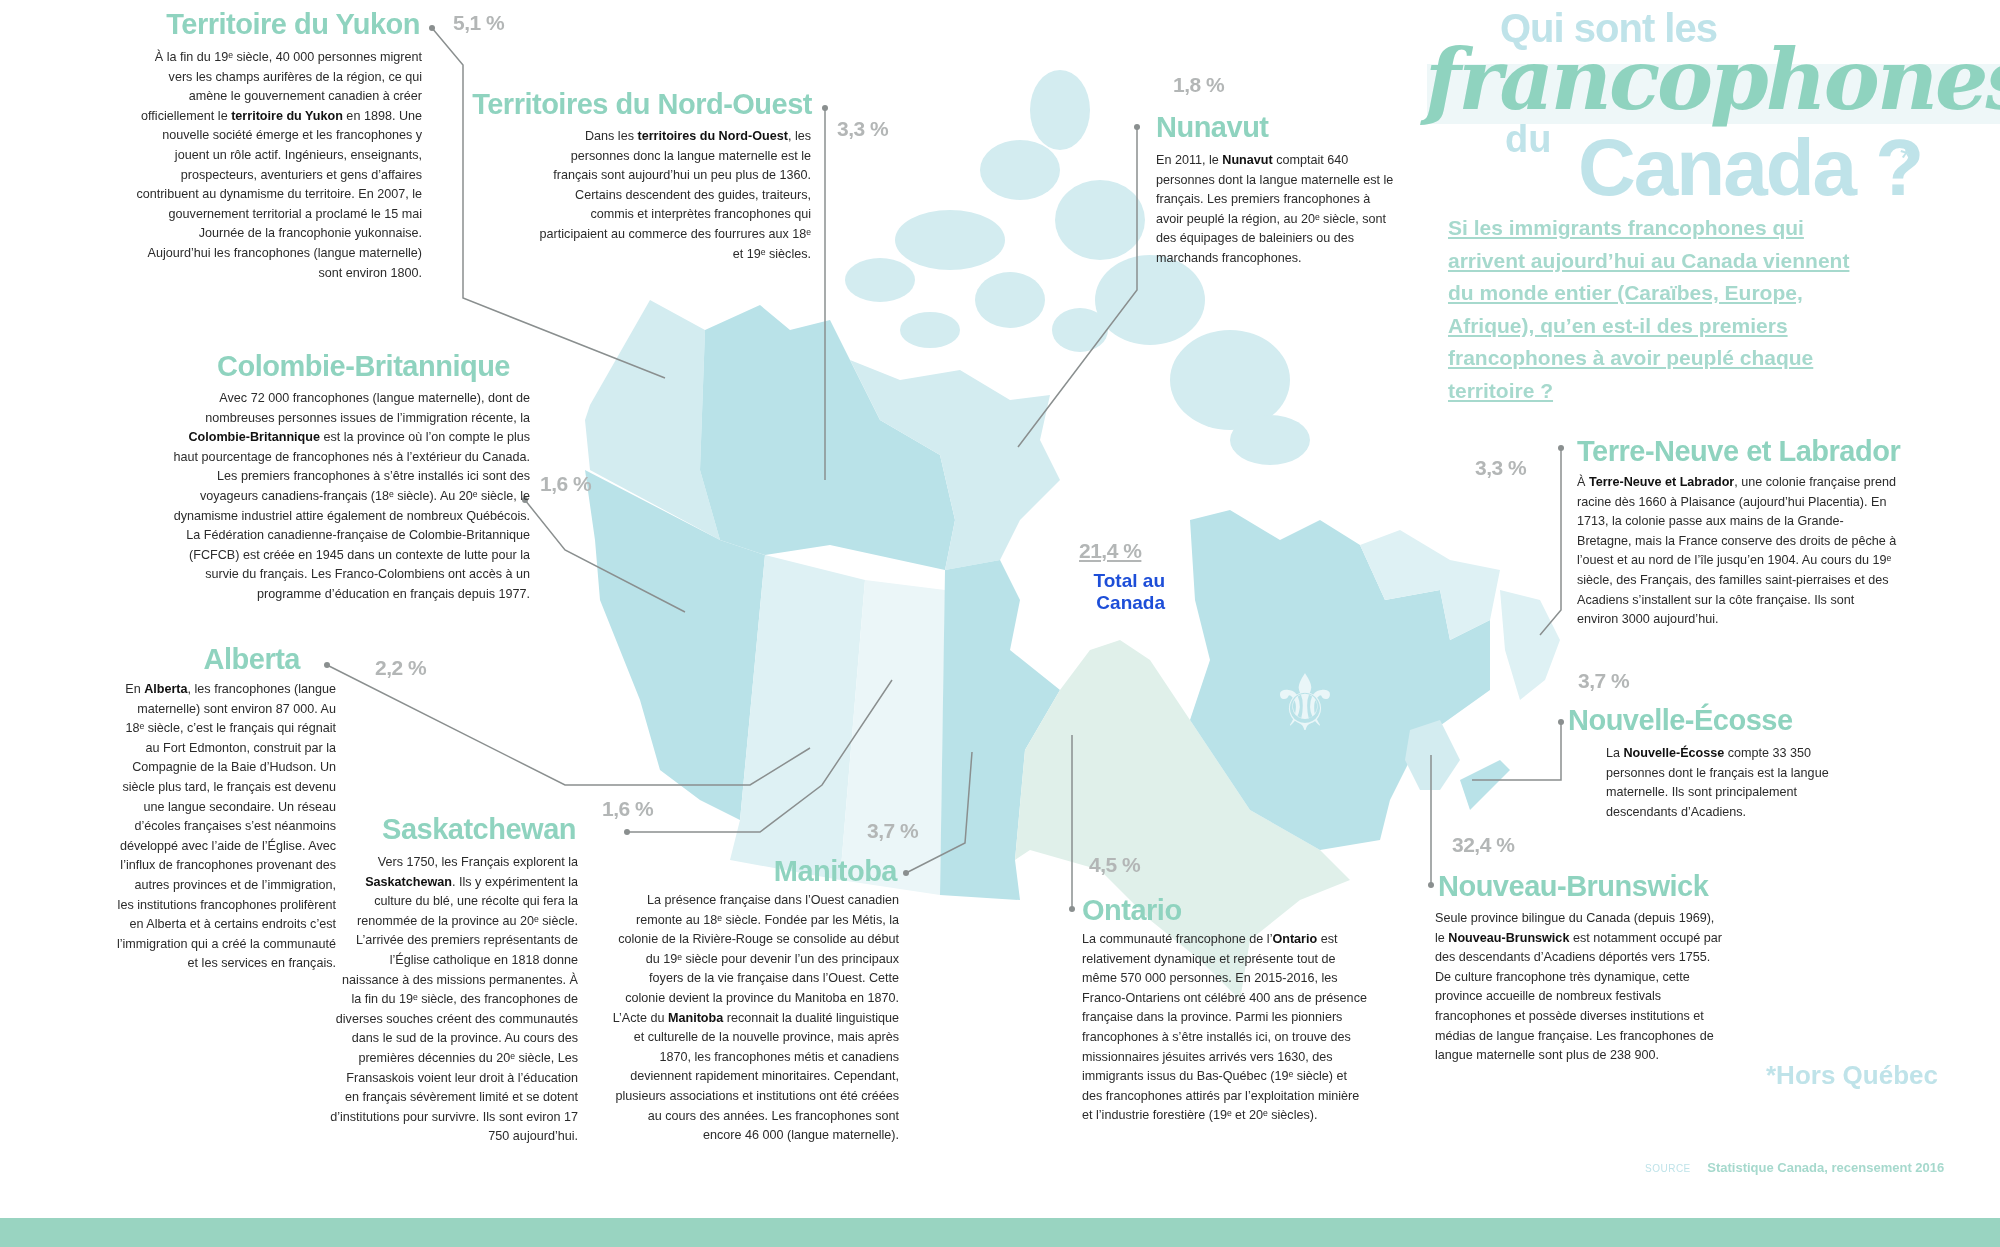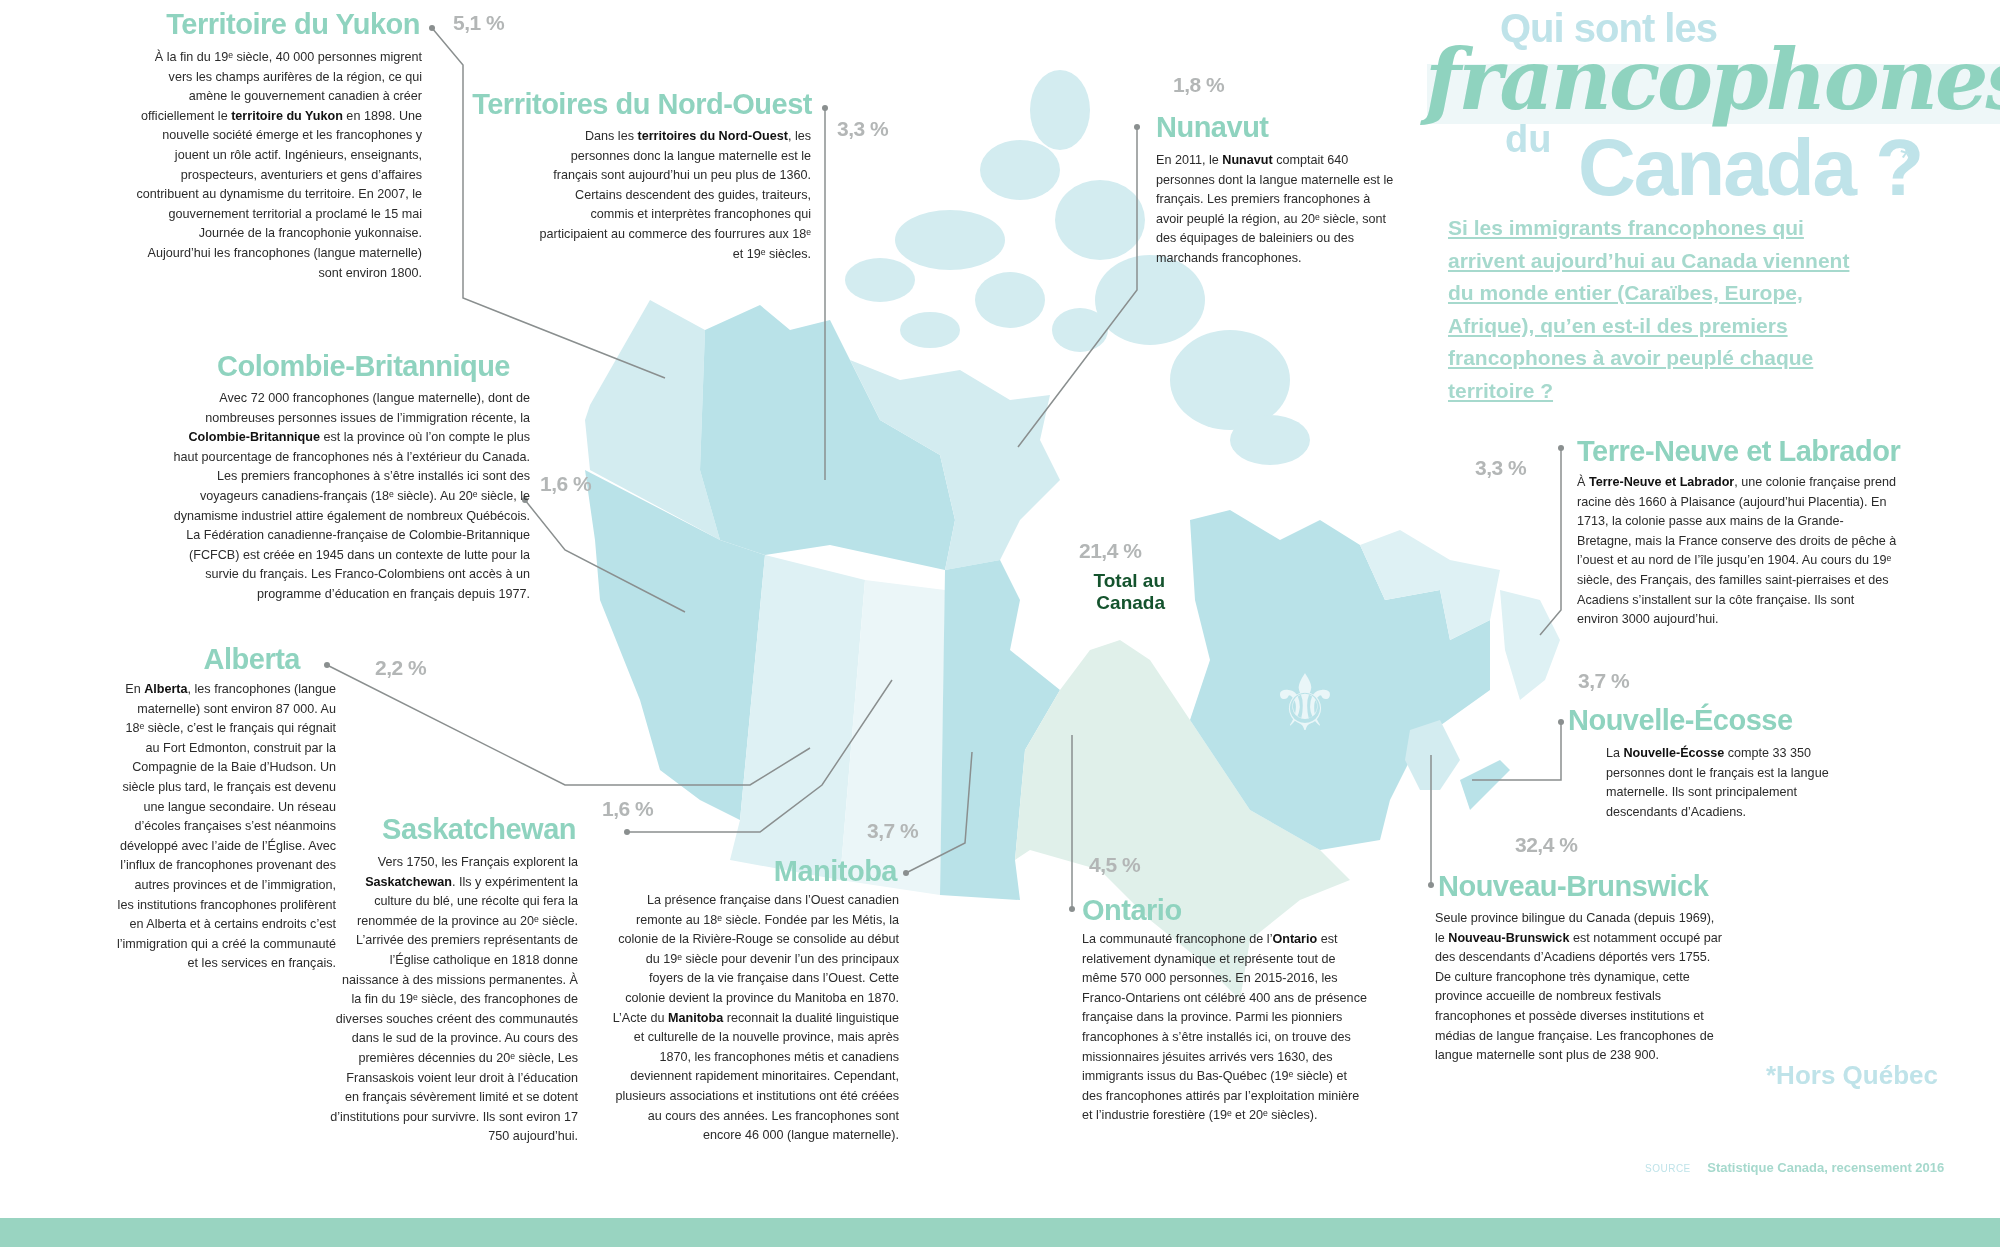--- a/index.html
+++ b/index.html
@@ -149,27 +149,27 @@
 <div class="abs body r" style="left:610px; top:891px; width:289px;">
   <span>La présence française dans l’Ouest canadien remonte au 18ᵉ siècle. Fondée par les Métis, la colonie de la Rivière-Rouge se consolide au début du 19ᵉ siècle pour devenir l’un des principaux foyers de la vie française dans l’Ouest. Cette colonie devient la province du Manitoba en 1870. L’Acte du </span><b>Manitoba</b><span> reconnait la dualité linguistique et culturelle de la nouvelle province, mais après 1870, les francophones métis et canadiens deviennent rapidement minoritaires. Cependant, plusieurs associations et institutions ont été créées au cours des années. Les francophones sont encore 46 000 (langue maternelle).</span>
 </div>
 
 <div class="abs pct" style="left:1089px; top:854px;">4,5 %</div>
 <div class="abs title l" style="left:1082px; top:896px;">Ontario</div>
 <div class="abs body l" style="left:1082px; top:930px; width:285px;">
   <span>La communauté francophone de l’</span><b>Ontario</b><span> est relativement dynamique et représente tout de même 570 000 personnes. En 2015-2016, les Franco-Ontariens ont célébré 400 ans de présence française dans la province. Parmi les pionniers francophones à s’être installés ici, on trouve des missionnaires jésuites arrivés vers 1630, des immigrants issus du Bas-Québec (19ᵉ siècle) et des francophones attirés par l’exploitation minière et l’industrie forestière (19ᵉ et 20ᵉ siècles).</span>
 </div>
 
-<div class="abs pct" style="left:1079px; top:540px;">21,4 %</div>
-<div class="abs" style="left:1090px; top:570px; width:75px; text-align:right; color:#14532d; font-weight:bold; font-size:19px; line-height:22px;">
+<div class="abs pct" style="left:1079px; top:540px;text-decoration:underline;">21,4 %</div>
+<div class="abs" style="left:1090px; top:570px; width:75px; text-align:right; color:#1d4ed8; font-weight:bold; font-size:19px; line-height:22px;">
   <div>Total au</div>
   <div>Canada</div>
 </div>
 
-<div class="abs pct" style="left:1515px; top:834px;">32,4 %</div>
+<div class="abs pct" style="left:1452px; top:834px;">32,4 %</div>
 <div class="abs title l" style="left:1438px; top:872px;">Nouveau-Brunswick</div>
 <div class="abs body l" style="left:1435px; top:909px; width:290px;">
   <span>Seule province bilingue du Canada (depuis 1969), le </span><b>Nouveau-Brunswick</b><span> est notamment occupé par des descendants d’Acadiens déportés vers 1755. De culture francophone très dynamique, cette province accueille de nombreux festivals francophones et possède diverses institutions et médias de langue française. Les francophones de langue maternelle sont plus de 238 900.</span>
 </div>
 
 <div class="abs pct" style="left:1475px; top:457px;">3,3 %</div>
 <div class="abs title l" style="left:1577px; top:437px;">Terre-Neuve et Labrador</div>
 <div class="abs body l" style="left:1577px; top:473px; width:320px;">
   <span>À </span><b>Terre-Neuve et Labrador</b><span>, une colonie française prend racine dès 1660 à Plaisance (aujourd’hui Placentia). En 1713, la colonie passe aux mains de la Grande-Bretagne, mais la France conserve des droits de pêche à l’ouest et au nord de l’île jusqu’en 1904. Au cours du 19ᵉ siècle, des Français, des familles saint-pierraises et des Acadiens s’installent sur la côte française. Ils sont environ 3000 aujourd’hui.</span>
 </div>

